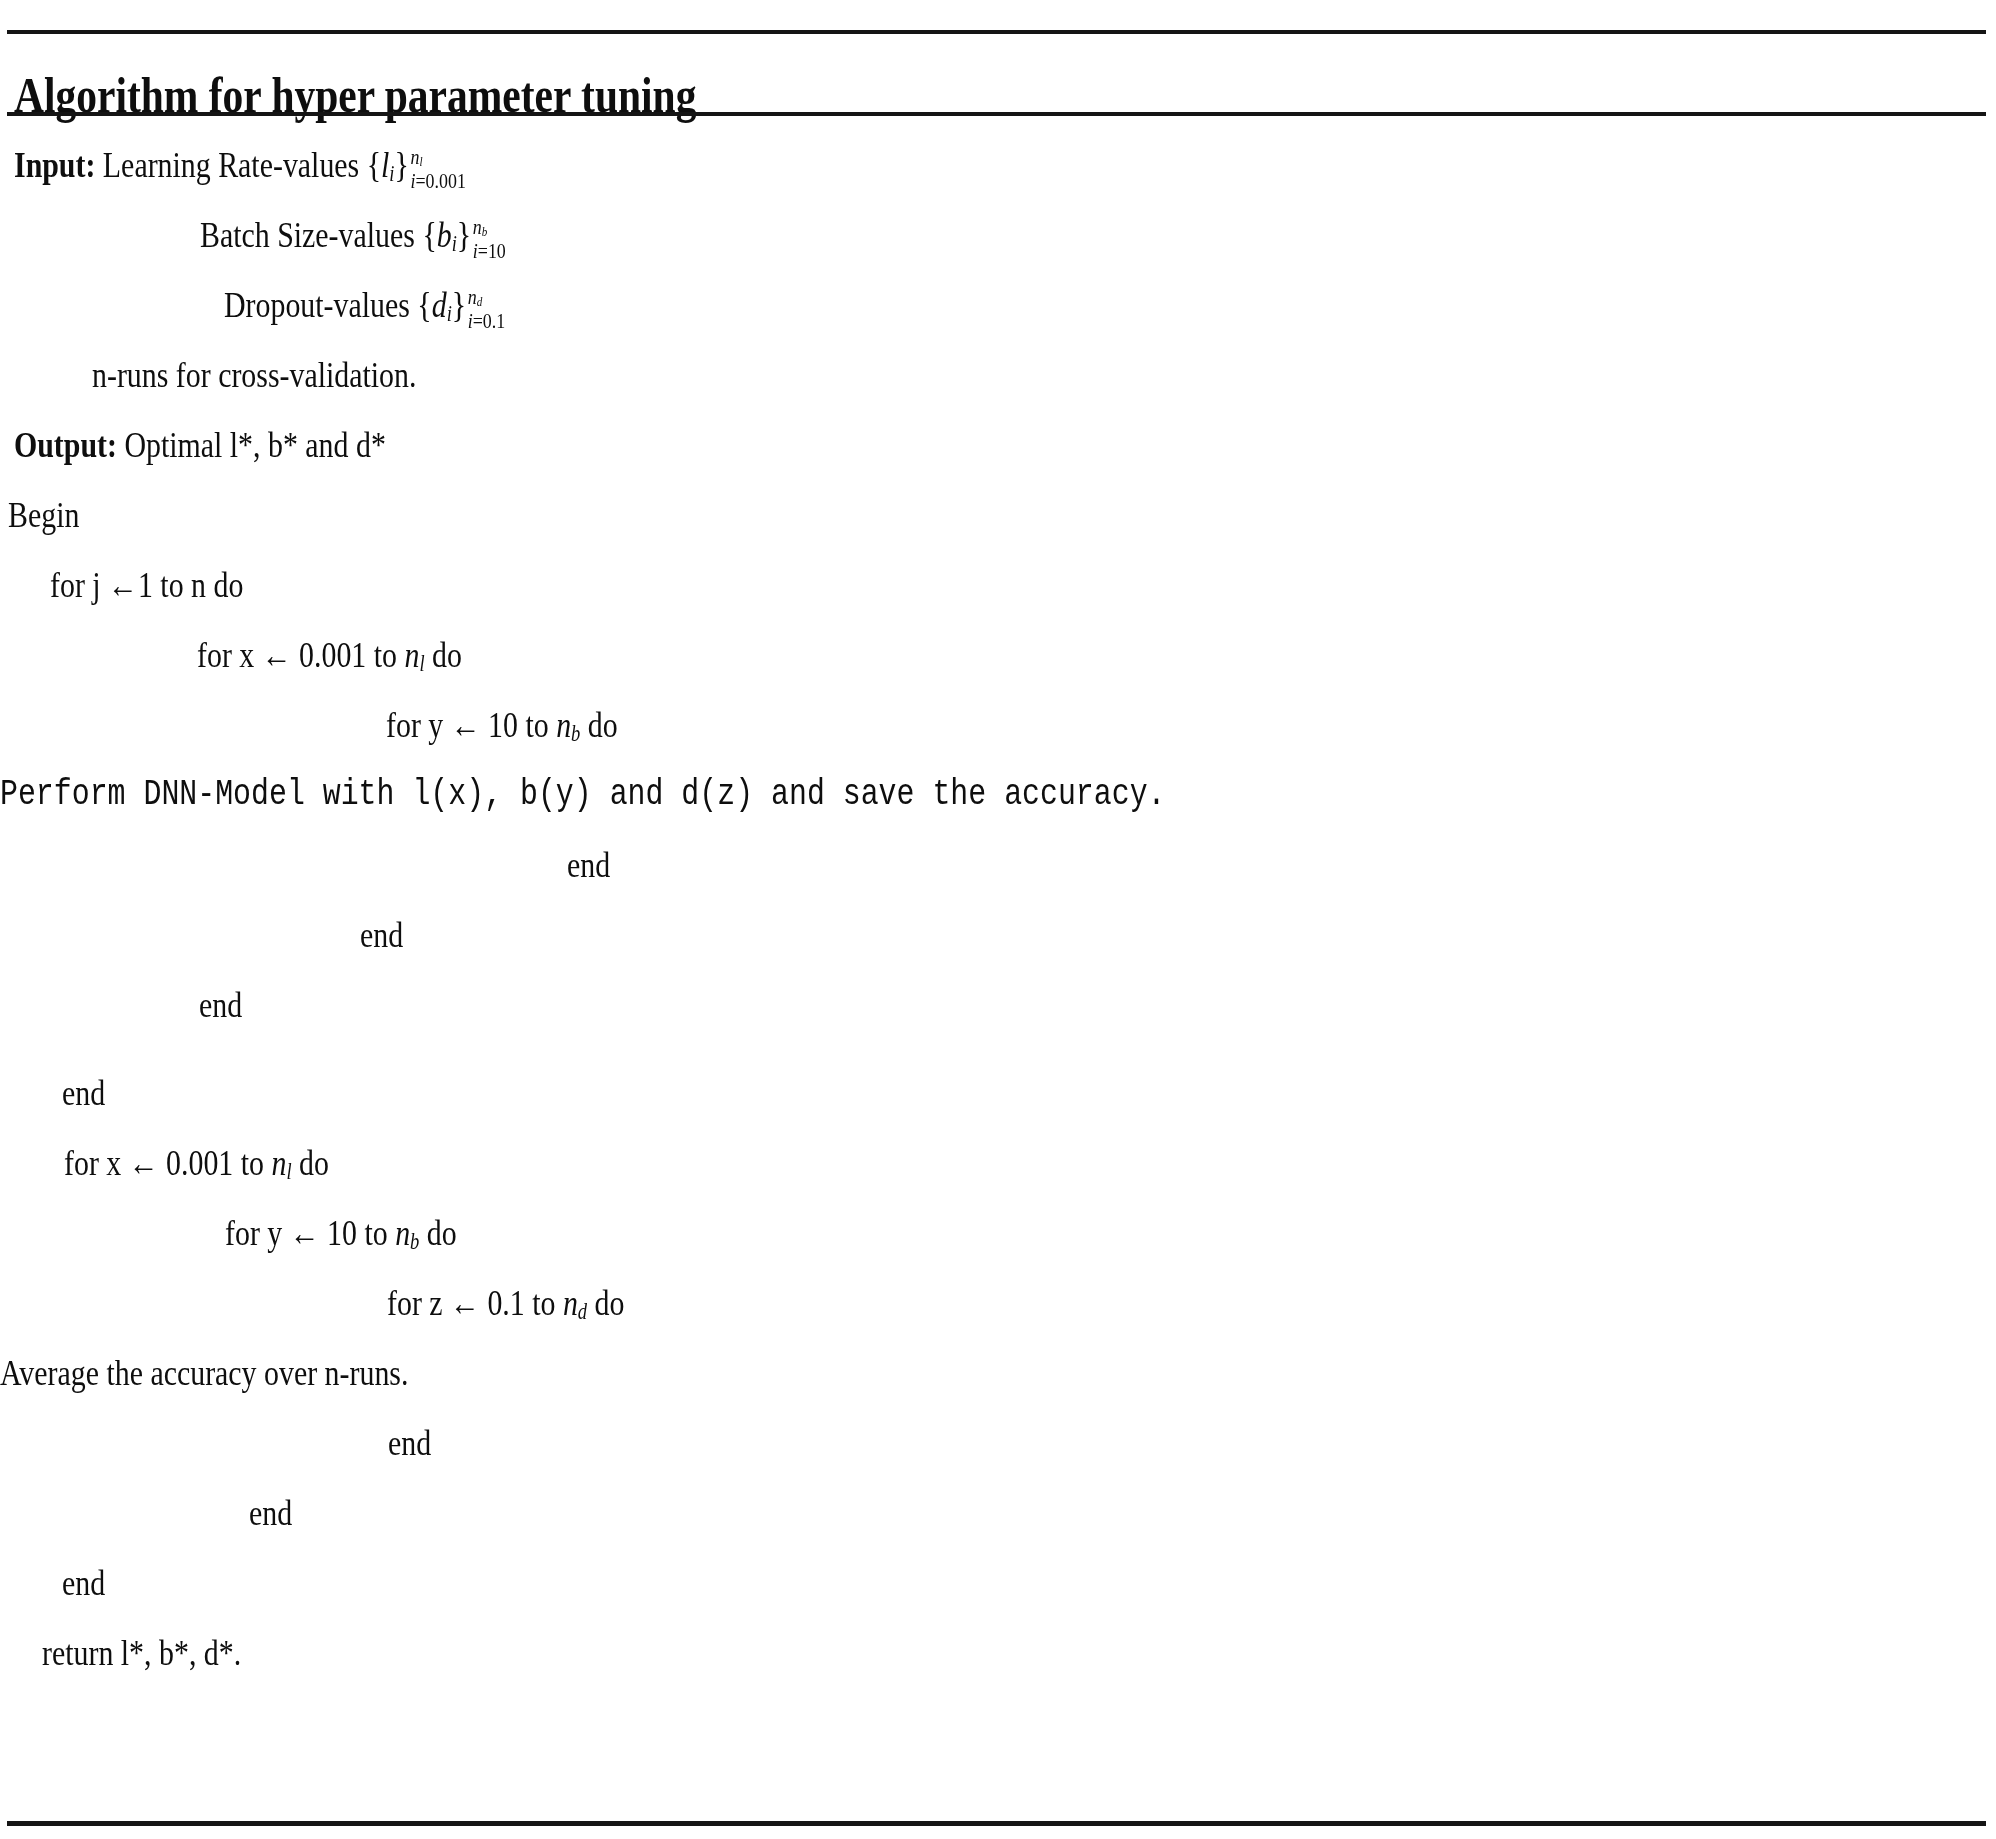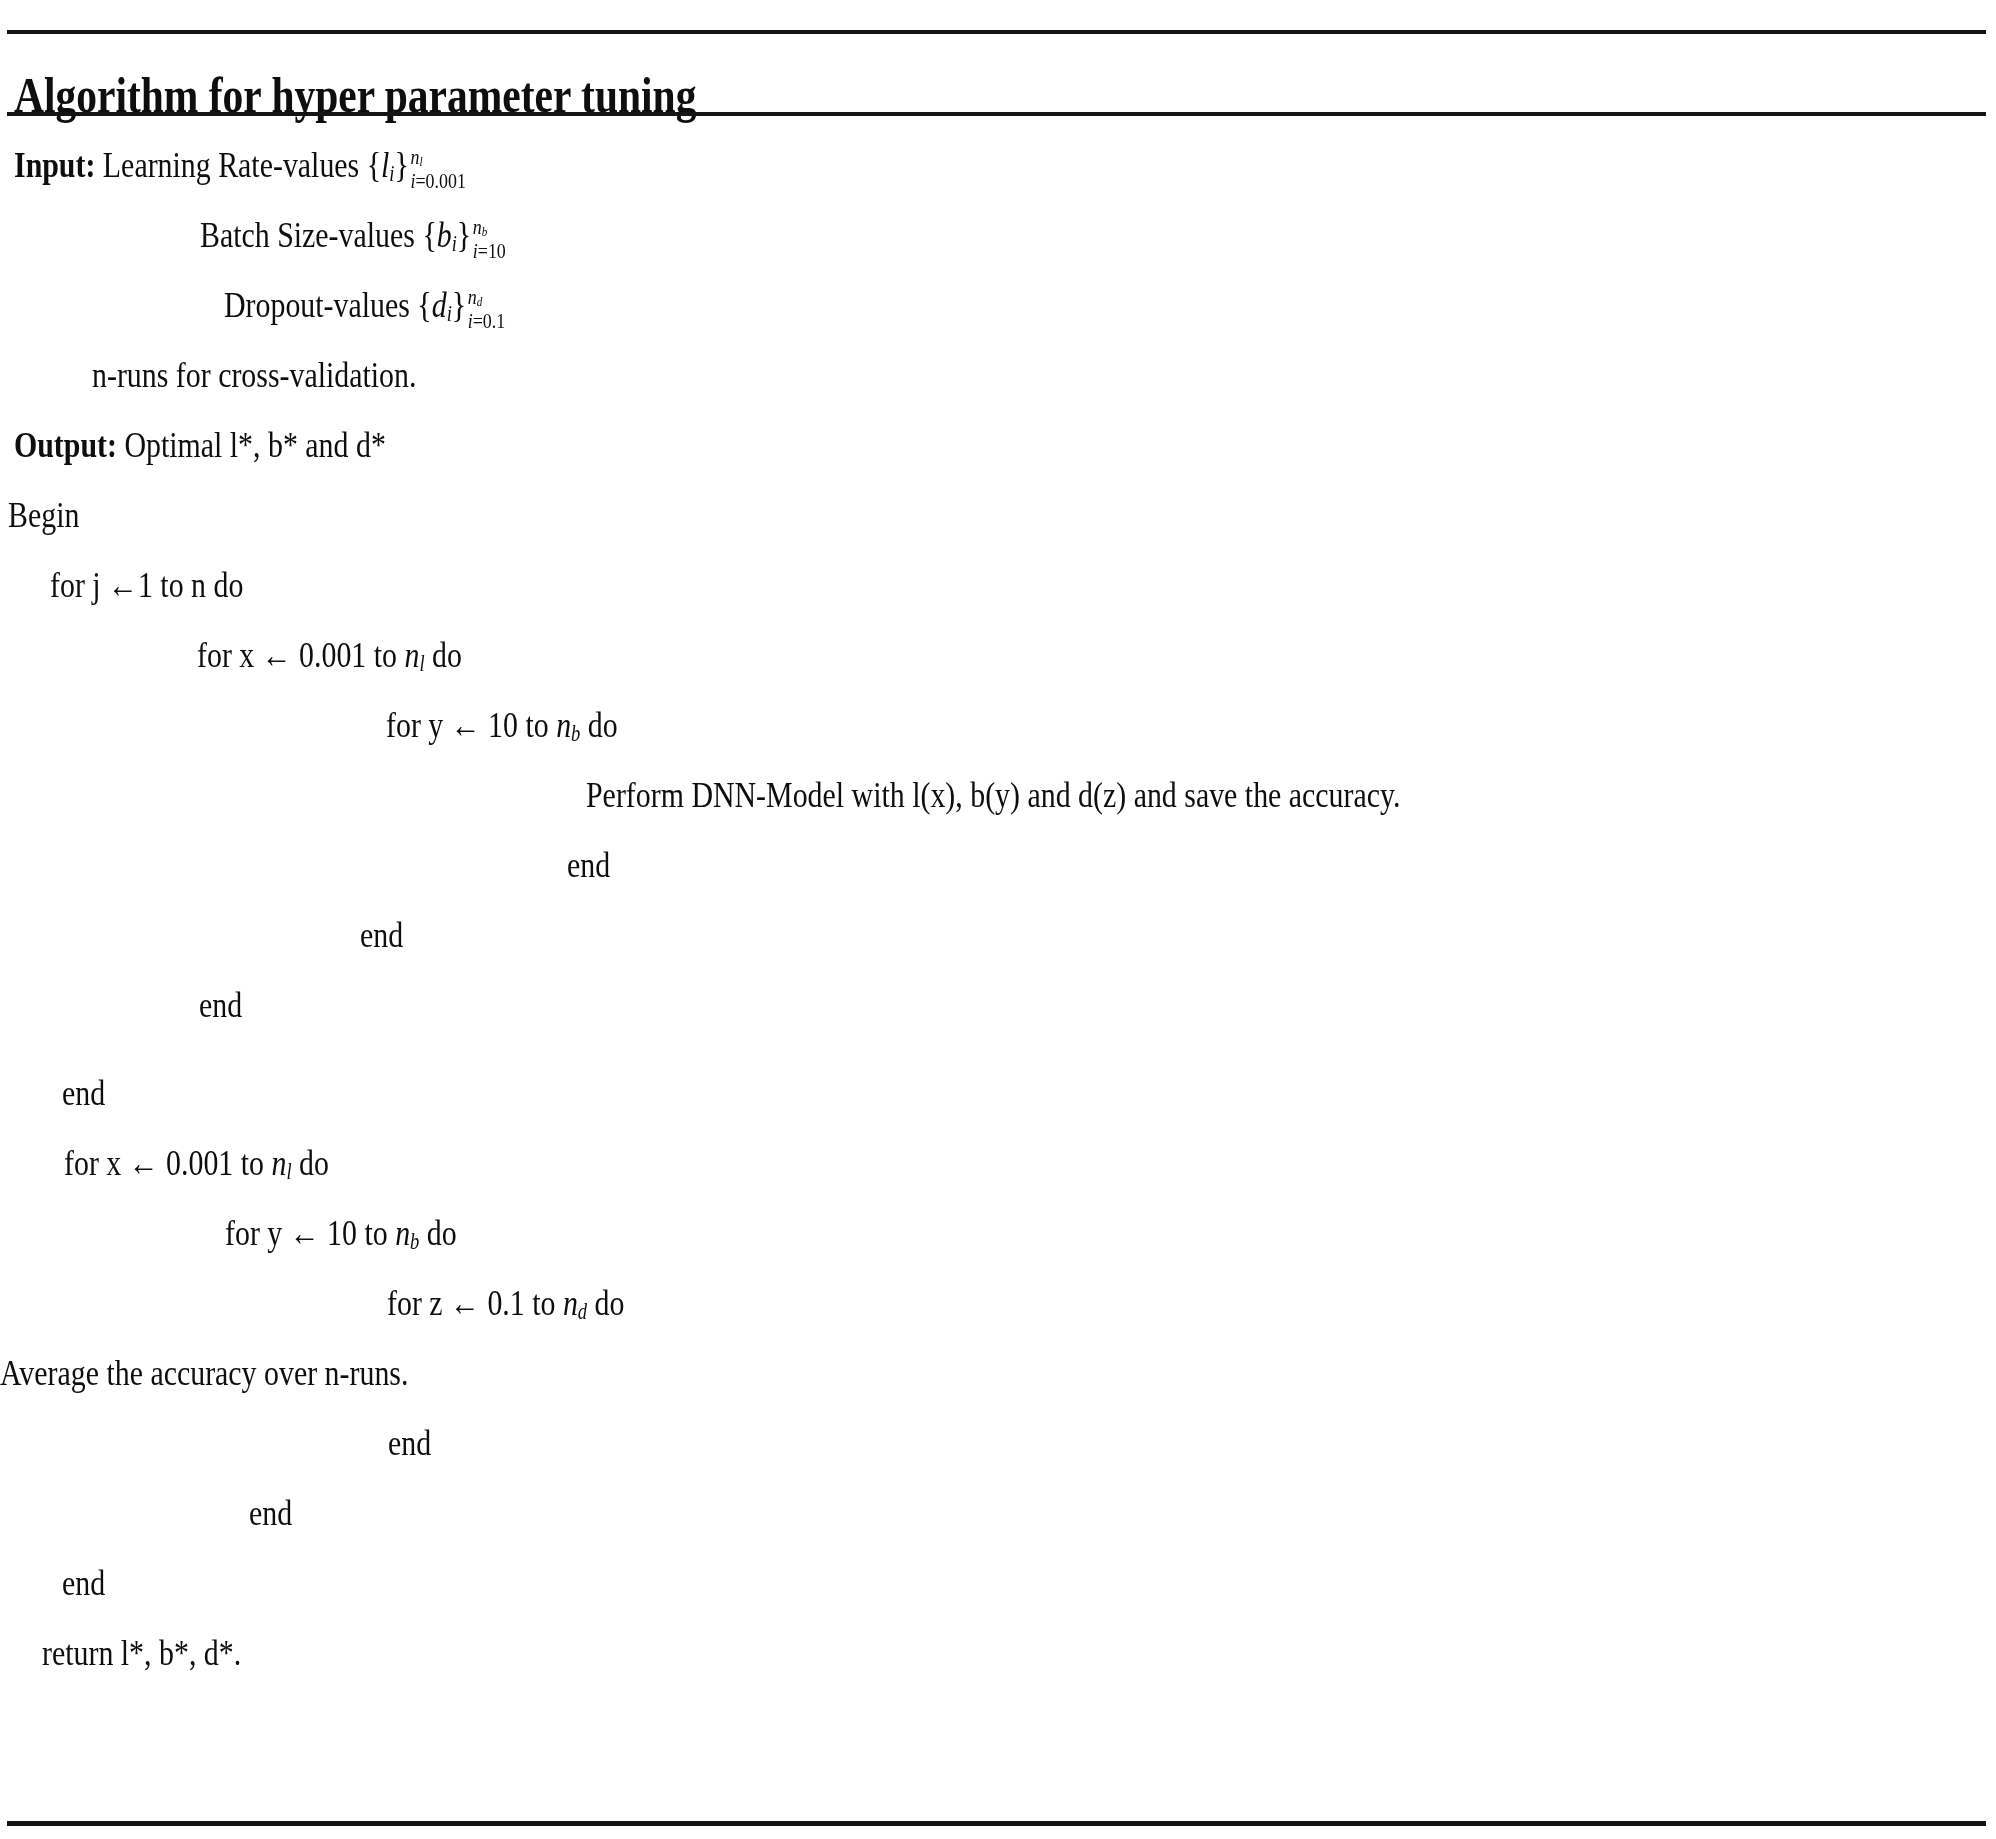--- a/index.html
+++ b/index.html
@@ -96,21 +96,21 @@
   <div class="algo-body">
       <div class="algo-line" style="padding-left: 14px;"><span class="txt"><span class="seg-b">Input: </span><span class="seg-r">Learning Rate-values </span><span class="seg-r">{</span><span class="seg-i">l</span><span class="seg-isub">i</span><span class="seg-r">}</span><span class="ss"><span class="ss-row"><span class="seg-i">n</span><span class="seg-isub">l</span></span><span class="ss-row"><span class="seg-i">i</span><span class="seg-r">=0.001</span></span></span></span></div>
       <div class="algo-line" style="padding-left: 200px;"><span class="txt"><span class="seg-r">Batch Size-values </span><span class="seg-r">{</span><span class="seg-i">b</span><span class="seg-isub">i</span><span class="seg-r">}</span><span class="ss"><span class="ss-row"><span class="seg-i">n</span><span class="seg-isub">b</span></span><span class="ss-row"><span class="seg-i">i</span><span class="seg-r">=10</span></span></span></span></div>
       <div class="algo-line" style="padding-left: 224px;"><span class="txt"><span class="seg-r">Dropout-values </span><span class="seg-r">{</span><span class="seg-i">d</span><span class="seg-isub">i</span><span class="seg-r">}</span><span class="ss"><span class="ss-row"><span class="seg-i">n</span><span class="seg-isub">d</span></span><span class="ss-row"><span class="seg-i">i</span><span class="seg-r">=0.1</span></span></span></span></div>
       <div class="algo-line" style="padding-left: 92px;"><span class="txt"><span class="seg-r">n-runs for cross-validation.</span></span></div>
       <div class="algo-line" style="padding-left: 14px;"><span class="txt"><span class="seg-b">Output: </span><span class="seg-r">Optimal l*, b* and d*</span></span></div>
       <div class="algo-line" style="padding-left: 8px;"><span class="txt"><span class="seg-r">Begin</span></span></div>
       <div class="algo-line" style="padding-left: 14px; margin-left: 36px;"><span class="txt"><span class="seg-r">for j ←1 to n do</span></span></div>
       <div class="algo-line" style="padding-left: 197px;"><span class="txt"><span class="seg-r">for x ← 0.001 to </span><span class="seg-i">n</span><span class="seg-isub">l</span><span class="seg-r"> do</span></span></div>
       <div class="algo-line" style="padding-left: 386px;"><span class="txt"><span class="seg-r">for y ← 10 to </span><span class="seg-i">n</span><span class="seg-isub">b</span><span class="seg-r"> do</span></span></div>
-      <div class="algo-line" style="padding-left: 586px;"><span class="txt"><span class="seg-r">Perform DNN-Model with l(x), b(y) and d(z) and save the accuracy.</span></span></div>
+      <div class="algo-line" style=" font-family: Liberation Mono, monospace;"><span class="txt"><span class="seg-r">Perform DNN-Model with l(x), b(y) and d(z) and save the accuracy.</span></span></div>
       <div class="algo-line" style="padding-left: 567px;"><span class="txt"><span class="seg-r">end</span></span></div>
       <div class="algo-line" style="padding-left: 360px;"><span class="txt"><span class="seg-r">end</span></span></div>
       <div class="algo-line" style="padding-left: 199px;"><span class="txt"><span class="seg-r">end</span></span></div>
       <div class="algo-line" style="padding-left: 62px; margin-top: 18px;"><span class="txt"><span class="seg-r">end</span></span></div>
       <div class="algo-line" style="padding-left: 64px;"><span class="txt"><span class="seg-r">for x ← 0.001 to </span><span class="seg-i">n</span><span class="seg-isub">l</span><span class="seg-r"> do</span></span></div>
       <div class="algo-line" style="padding-left: 225px;"><span class="txt"><span class="seg-r">for y ← 10 to </span><span class="seg-i">n</span><span class="seg-isub">b</span><span class="seg-r"> do</span></span></div>
       <div class="algo-line" style="padding-left: 387px;"><span class="txt"><span class="seg-r">for z ← 0.1 to </span><span class="seg-i">n</span><span class="seg-isub">d</span><span class="seg-r"> do</span></span></div>
       <div class="algo-line" style=""><span class="txt"><span class="seg-r">Average the accuracy over n-runs.</span></span></div>
       <div class="algo-line" style="padding-left: 388px;"><span class="txt"><span class="seg-r">end</span></span></div>
       <div class="algo-line" style="padding-left: 249px;"><span class="txt"><span class="seg-r">end</span></span></div>

